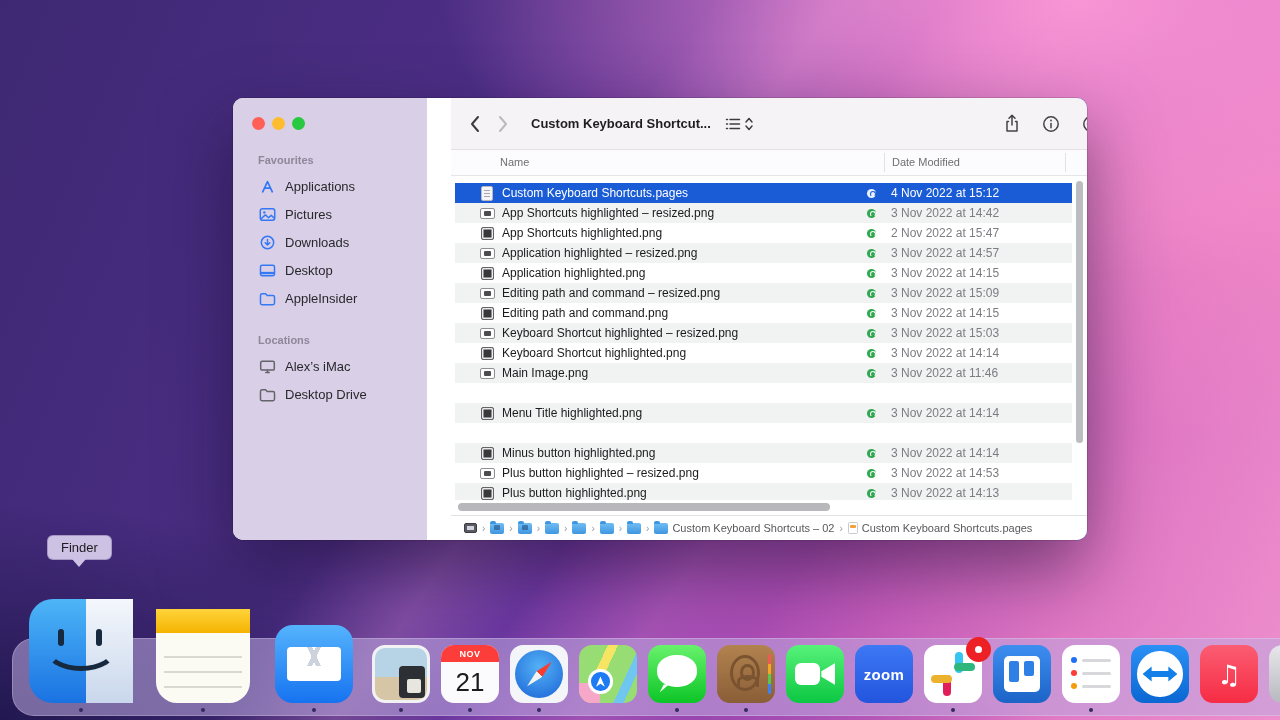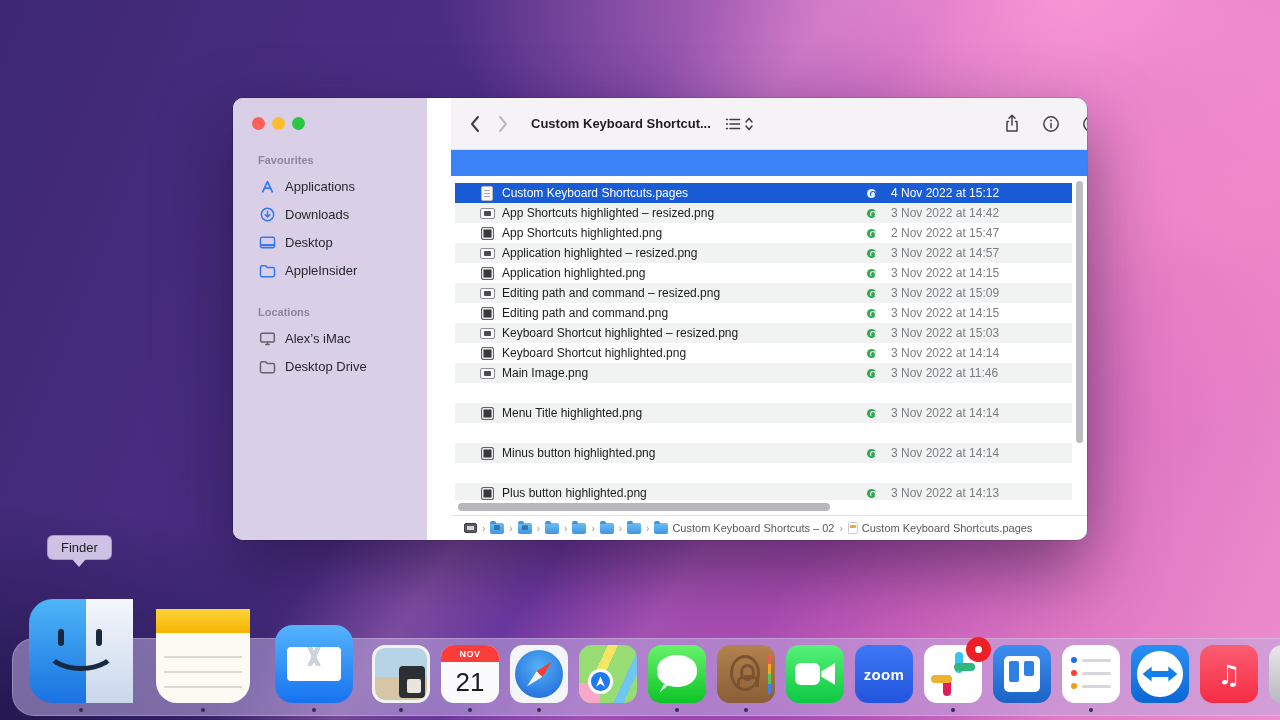--- a/index.html
+++ b/index.html
@@ -231,20 +231,28 @@
       <i class="g"></i>
     </div>
 
     <div class="sb-label">Favourites</div>
 
     <div class="sb-item">
       <svg class="sb-blue" viewBox="0 0 16 14" fill="none" stroke="currentColor" stroke-width="1.6" stroke-linecap="round" stroke-linejoin="round">
           <path d="M3.5 12 8 2.5 12.5 12 M5.2 8.6 h5.6"></path>
         </svg>
       <span>Applications</span>
+    </div>
+    <div class="sb-item">
+      <svg class="sb-blue" viewBox="0 0 16 14" fill="none" stroke="currentColor" stroke-width="1.4">
+          <rect x="1.2" y="1.6" width="13.6" height="10.8" rx="2"></rect>
+          <circle cx="5" cy="5" r="1.1" fill="currentColor" stroke="none"></circle>
+          <path d="M2 11 6 7.4 9 10 11.5 7.8 14.5 10.6" stroke-linejoin="round"></path>
+        </svg>
+      <span>Pictures</span>
     </div>
     <div class="sb-item">
       <svg class="sb-blue" viewBox="0 0 16 14" fill="none" stroke="currentColor" stroke-width="1.4" stroke-linecap="round" stroke-linejoin="round">
           <circle cx="8" cy="7" r="5.8"></circle>
           <path d="M8 4.2 v5 M5.8 7.2 8 9.4 10.2 7.2"></path>
         </svg>
       <span>Downloads</span>
     </div>
     <div class="sb-item">
       <svg class="sb-blue" viewBox="0 0 16 14" fill="none" stroke="currentColor" stroke-width="1.4">
@@ -331,20 +339,26 @@
         </button>
         <button class="tbtn tb-ico">
           <svg width="18" height="18" viewBox="0 0 18 18" fill="none" stroke="#434347" stroke-width="1.6" stroke-linecap="round">
               <circle cx="7.5" cy="7.5" r="5.6"></circle>
               <path d="M11.8 11.8 16 16"></path>
             </svg>
         </button>
       </div>
     </div>
 
+    <div class="colheader">
+      <span class="cname">Name</span>
+      <span class="cdate">Date Modified</span>
+      <i class="vsep1"></i>
+      <i class="vsep2"></i>
+    </div>
 
     <div class="list">
       <div class="row sel" style="top:7px">
           <i class="fico">
             <i class="ico-pages"></i>
           </i>
           <span class="fname">Custom Keyboard Shortcuts.pages</span>
           <i class="sync"></i>
           <span class="fdate">4 Nov 2022 at 15:12</span>
         </div>
@@ -428,20 +442,28 @@
           <i class="sync"></i>
           <span class="fdate">3 Nov 2022 at 14:14</span>
         </div>
       <div class="row alt" style="top:267px">
           <i class="fico">
             <i class="ico-square"></i>
           </i>
           <span class="fname">Minus button highlighted.png</span>
           <i class="sync"></i>
           <span class="fdate">3 Nov 2022 at 14:14</span>
+        </div>
+      <div class="row" style="top:287px">
+          <i class="fico">
+            <i class="ico-wide"></i>
+          </i>
+          <span class="fname">Plus button highlighted – resized.png</span>
+          <i class="sync"></i>
+          <span class="fdate">3 Nov 2022 at 14:53</span>
         </div>
       <div class="row alt" style="top:307px">
           <i class="fico">
             <i class="ico-square"></i>
           </i>
           <span class="fname">Plus button highlighted.png</span>
           <i class="sync"></i>
           <span class="fdate">3 Nov 2022 at 14:13</span>
         </div>
     </div>

